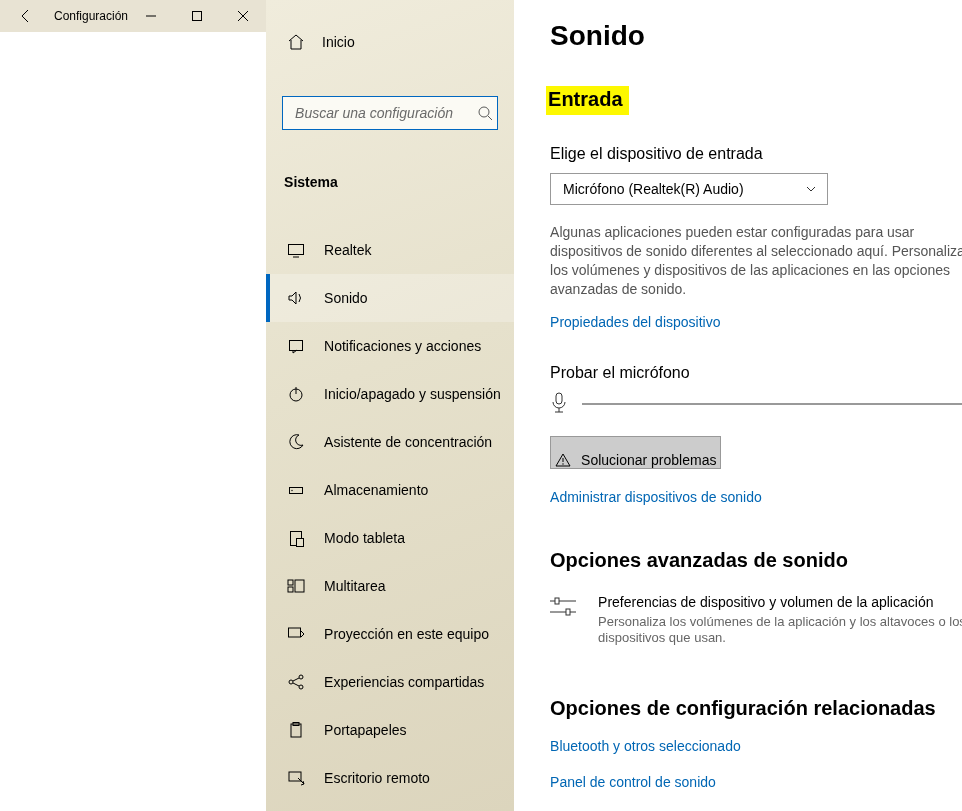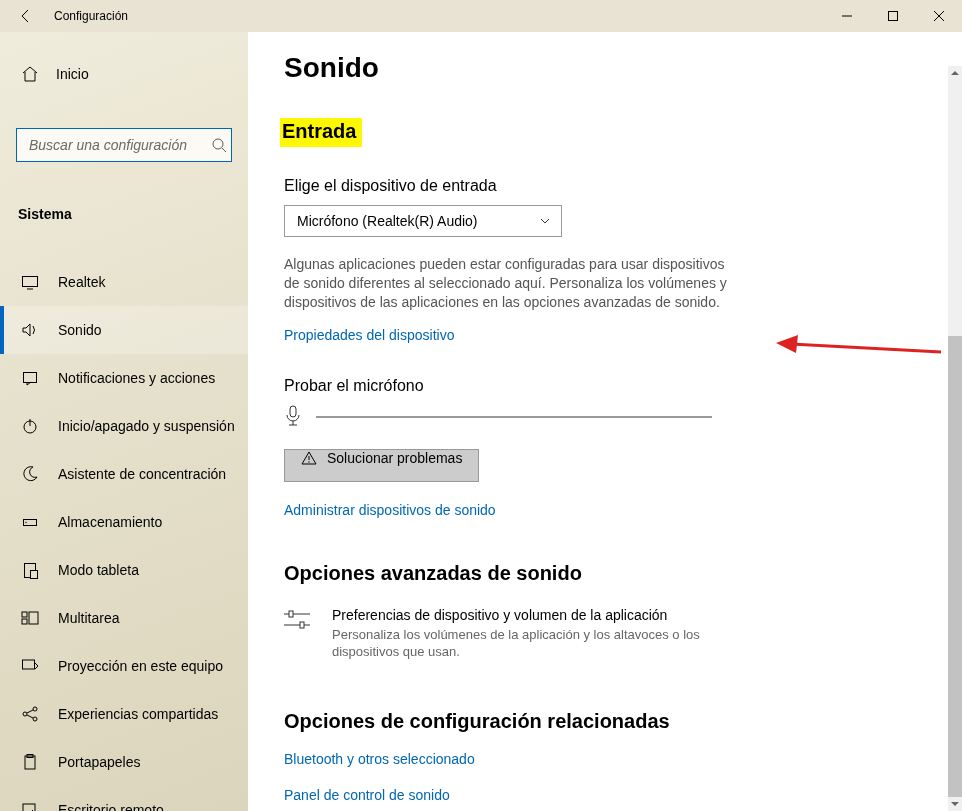--- a/index.html
+++ b/index.html
@@ -1,17 +1,17 @@
 <!DOCTYPE html>
 <html><head>
 <meta charset="utf-8">
 <style>
 * { margin: 0; padding: 0; box-sizing: border-box; font-family: "Segoe UI", Arial, sans-serif; }
 body { width: 962px; height: 811px; overflow: hidden; background: #fff; position: relative; }
-.window { display: flex; flex-direction: column; width: 100%; height: 100%; }
+.window { display: flex; flex-direction: row; width: 100%; height: 100%; }
 .titlebar { height: 32px; display: flex; align-items: center; justify-content: space-between; background: #e8e3d3; }
 .titlebar-left { display: flex; align-items: center; gap: 20px; padding-left: 18px; }
 .titlebar-title { font-size: 12px; color: #000; }
 .titlebar-right { display: flex; align-items: center; height: 100%; }
 .win-btn { width: 46px; height: 32px; display: flex; align-items: center; justify-content: center; cursor: default; }
 .body-row { display: flex; flex: 1; min-height: 0; }
 .sidebar { width: 248px; background: linear-gradient(160deg, #f0ecdc 0%, #e6e1cc 45%, #dcd5bd 100%); display: flex; flex-direction: column; padding-top: 24px; overflow-y: auto; gap: 20px; }
 .home-row { display: flex; align-items: center; gap: 16px; padding: 8px 16px 8px 20px; font-size: 14px; color: #000; cursor: default; }
 .search-wrap { margin: 16px 16px 18px 16px; }
 .search-box { width: 100%; height: 34px; border: 1px solid #0067c0; background: #fbfaf4; display: flex; align-items: center; padding: 0 8px 0 12px; }
@@ -31,21 +31,21 @@
 .page h1 { font-size: 28px; font-weight: 600; margin-bottom: 34px; }
 .sec-h { font-size: 20px; font-weight: 600; margin-bottom: 30px; }
 .hl { background: #fdf800; display: inline-block; padding: 2px 6px 4px 2px; margin-left: -4px; }
 .label { font-size: 16px; margin-bottom: 10px; }
 .select { width: 278px; height: 32px; border: 1px solid #999; display: flex; align-items: center; justify-content: space-between; padding: 0 10px 0 12px; font-size: 14px; margin-bottom: 18px; cursor: default; }
 .para { font-size: 14px; color: #555; line-height: 1.35; max-width: 444px; margin-bottom: 14px; }
 .link { font-size: 14px; color: #0066b4; margin-bottom: 16px; display: inline-block; cursor: pointer; }
 .link-block { display: block; margin-bottom: 20px; }
 .mic-row { display: flex; align-items: center; gap: 14px; margin-bottom: 22px; }
 .mic-bar { flex: 0 0 396px; height: 2px; background: #999; position: relative; top: 1px; }
-.btn { height: 33px; border: 1px solid #999; background: #ccc; display: inline-flex; align-items: flex-start; gap: 10px; padding: 0 16px; font-size: 14px; cursor: default; margin-bottom: 20px; }
+.btn { height: 33px; border: 1px solid #999; background: #ccc; display: inline-flex; align-items: flex-end; gap: 10px; padding: 0 4px; font-size: 14px; cursor: default; margin-bottom: 20px; }
 .adv-row { display: flex; gap: 20px; align-items: flex-start; max-width: 460px; }
 .adv-ic { width: 28px; padding-top: 2px; flex-shrink: 0; }
 .adv-title { font-size: 14px; margin-bottom: 4px; }
 .adv-sub { font-size: 13px; color: #666; line-height: 1.3; }
 .arrow-annot { position: absolute; left: 528px; top: 300px; pointer-events: none; }
 svg { display: block; }
 </style>
 </head>
 <body>
 

